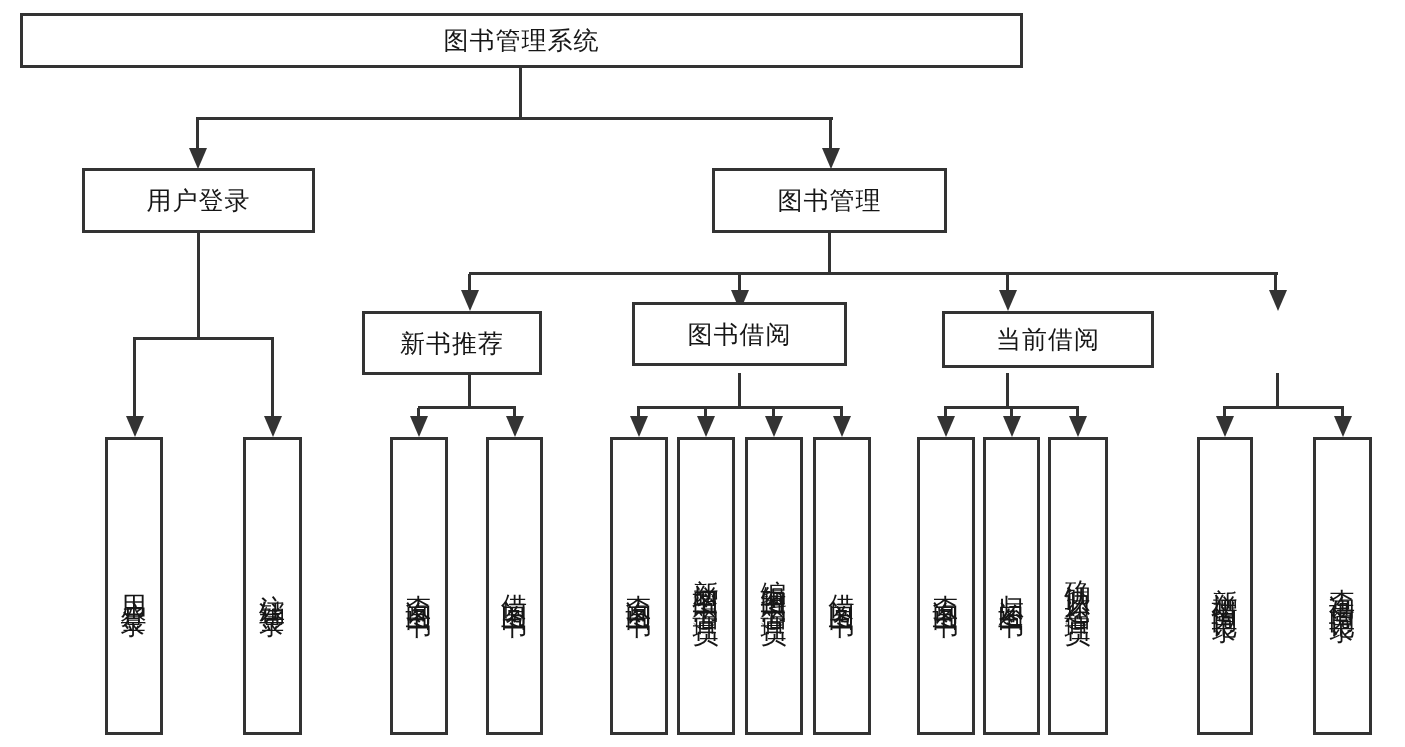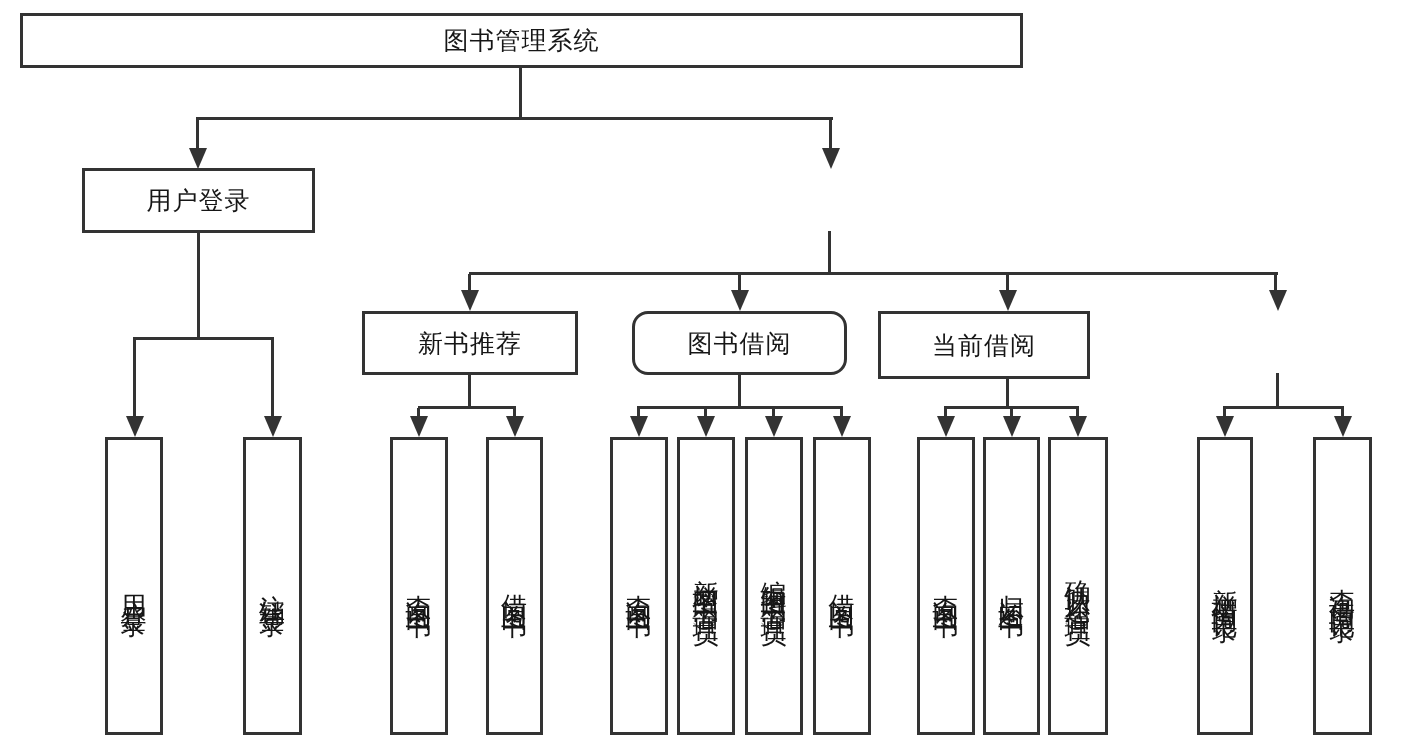--- a/index.html
+++ b/index.html
@@ -71,28 +71,31 @@
 
 <div class="canvas" id="canvas">
 
   <div class="hbox" style="left:20px;top:13px;width:1003px;height:55px;">
     <span>图书管理系统</span>
   </div>
 
   <div class="hbox" style="left:82px;top:168px;width:233px;height:65px;">
     <span>用户登录</span>
   </div>
+  <div class="hbox" style="left:712px;top:168px;width:235px;height:65px;">
+    <span>图书管理</span>
+  </div>
 
-  <div class="hbox" style="left:362px;top:311px;width:216px;height:64px;">
+  <div class="hbox" style="left:362px;top:311px;width:180px;height:64px;">
     <span>新书推荐</span>
   </div>
-  <div class="hbox" style="left:632px;top:311px;width:215px;height:64px;border-radius:16px;">
+  <div class="hbox" style="left:632px;top:302px;width:215px;height:64px;">
     <span>图书借阅</span>
   </div>
-  <div class="hbox" style="left:878px;top:311px;width:212px;height:68px;align-items:center;">
+  <div class="hbox" style="left:942px;top:311px;width:212px;height:57px;align-items:center;">
     <span>当前借阅</span>
   </div>
 
   <div class="vbox" style="left:105px;top:437px;width:58px;height:298px;">
     <span class="vtext">用户登录</span>
   </div>
   <div class="vbox" style="left:243px;top:437px;width:59px;height:298px;">
     <span class="vtext">注销登录</span>
   </div>
 

